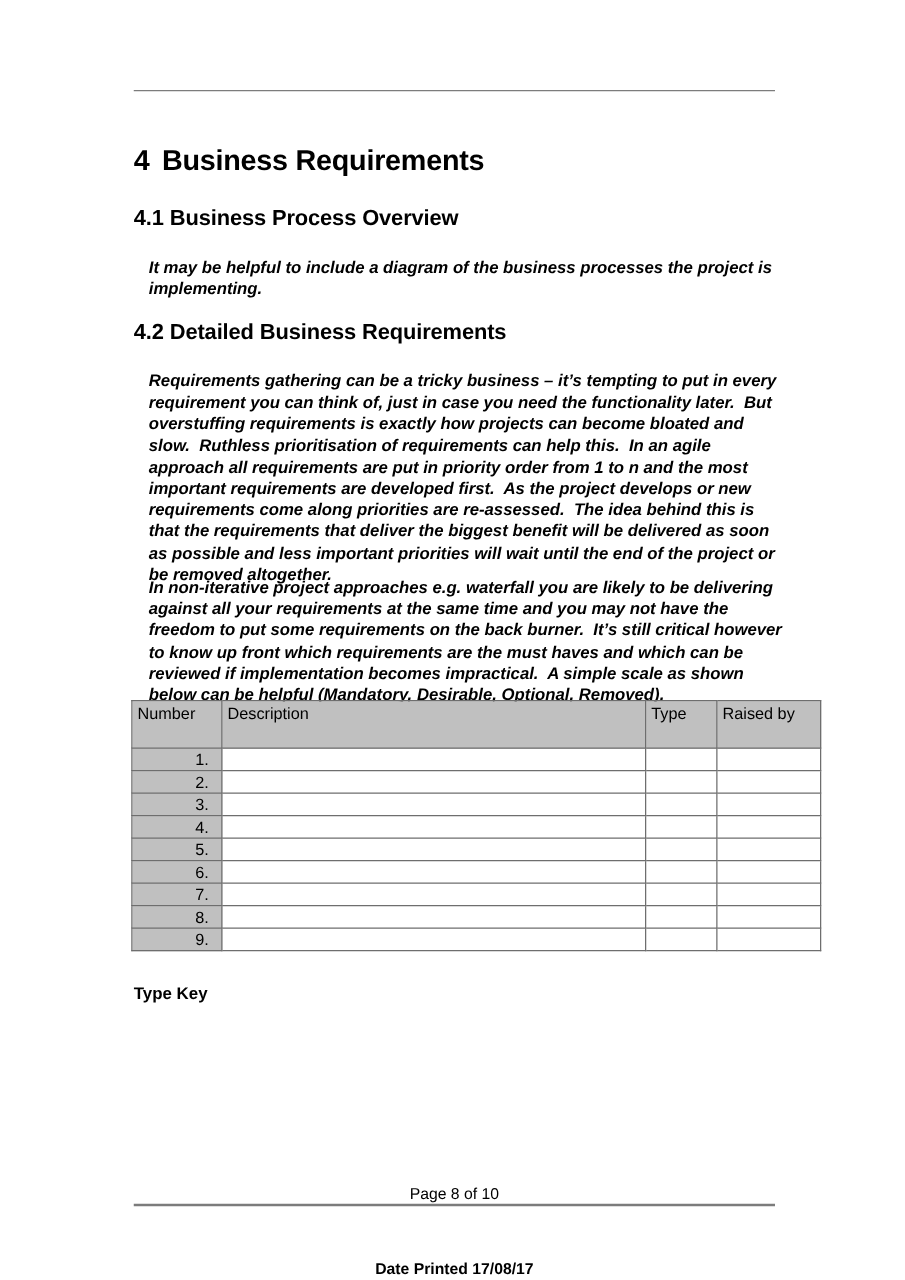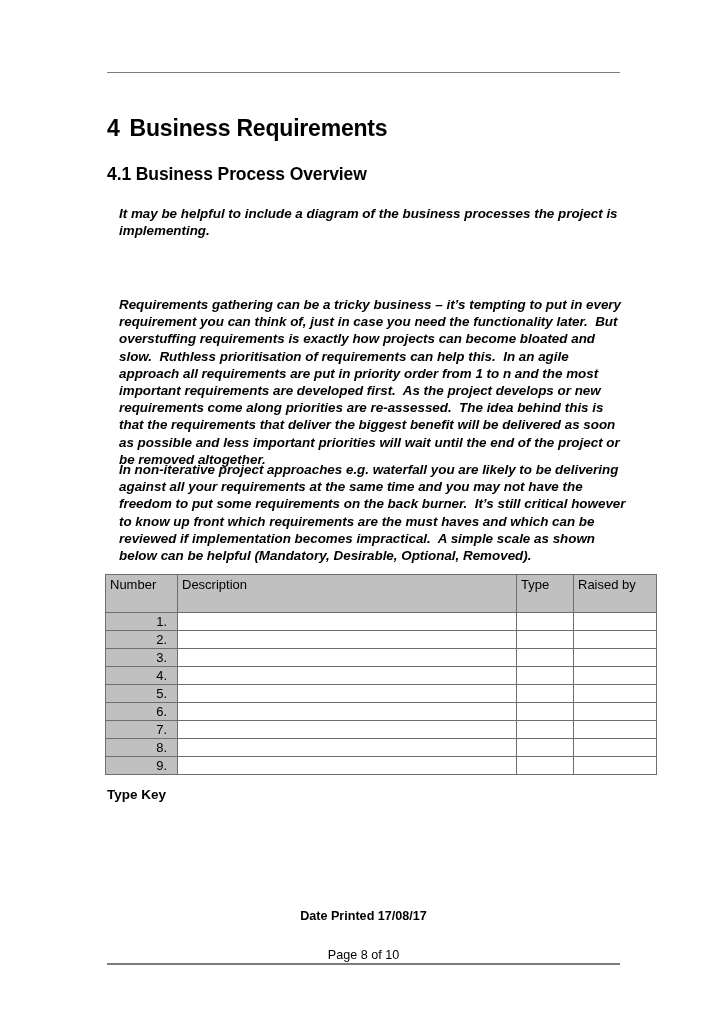--- a/index.html
+++ b/index.html
@@ -81,21 +81,21 @@
     font-weight: bold;
   }
   .para-intro { top: 205px; }
   .para-1 { top: 296px; }
   .para-2 { top: 461px; }
 
   
   .req-table {
     position: absolute;
     left: 105px;
-    top: 574px;
+    top: 560px;
     width: 515px;
     border-collapse: collapse;
     table-layout: fixed;
     font-size: 13px;
   }
   .req-table th,
   .req-table td {
     border: 1px solid #6e6e6e;
     padding: 0 4px;
     font-weight: normal;
@@ -161,41 +161,42 @@
     position: absolute;
     left: 107px;
     top: 963px;
     width: 513px;
     height: 0;
     border-top: 2px solid #7c7c7c;
   }
   .footer-date {
     position: absolute;
     left: 107px;
-    top: 909px;
+    top: 1008px;
     width: 513px;
     text-align: center;
     font-size: 12.6px;
     font-weight: bold;
     line-height: 1.2;
   }
 </style>
 </head>
 <body>
 
 <div class="page">
 
   <div class="header-rule"></div>
 
   <h1 class="h1"><span class="num">4</span><span>Business Requirements</span></h1>
 
   <h2 class="h2 h2-a">4.1 Business Process Overview</h2>
 
   <p class="para para-intro">It may be helpful to include a diagram of the business processes the project is implementing.</p>
 
+  <h2 class="h2 h2-b">4.2 Detailed Business Requirements</h2>
 
   <p class="para para-1">Requirements gathering can be a tricky business – it’s tempting to put in every requirement you can think of, just in case you need the functionality later.  But overstuffing requirements is exactly how projects can become bloated and slow.  Ruthless prioritisation of requirements can help this.  In an agile approach all requirements are put in priority order from 1 to n and the most important requirements are developed first.  As the project develops or new requirements come along priorities are re-assessed.  The idea behind this is that the requirements that deliver the biggest benefit will be delivered as soon as possible and less important priorities will wait until the end of the project or be removed altogether.</p>
 
   <p class="para para-2">In non-iterative project approaches e.g. waterfall you are likely to be delivering against all your requirements at the same time and you may not have the freedom to put some requirements on the back burner.  It’s still critical however to know up front which requirements are the must haves and which can be reviewed if implementation becomes impractical.  A simple scale as shown below can be helpful (Mandatory, Desirable, Optional, Removed).</p>
 
   <table class="req-table">
     <thead>
       <tr>
         <th class="col-number">Number</th>
         <th class="col-desc">Description</th>

